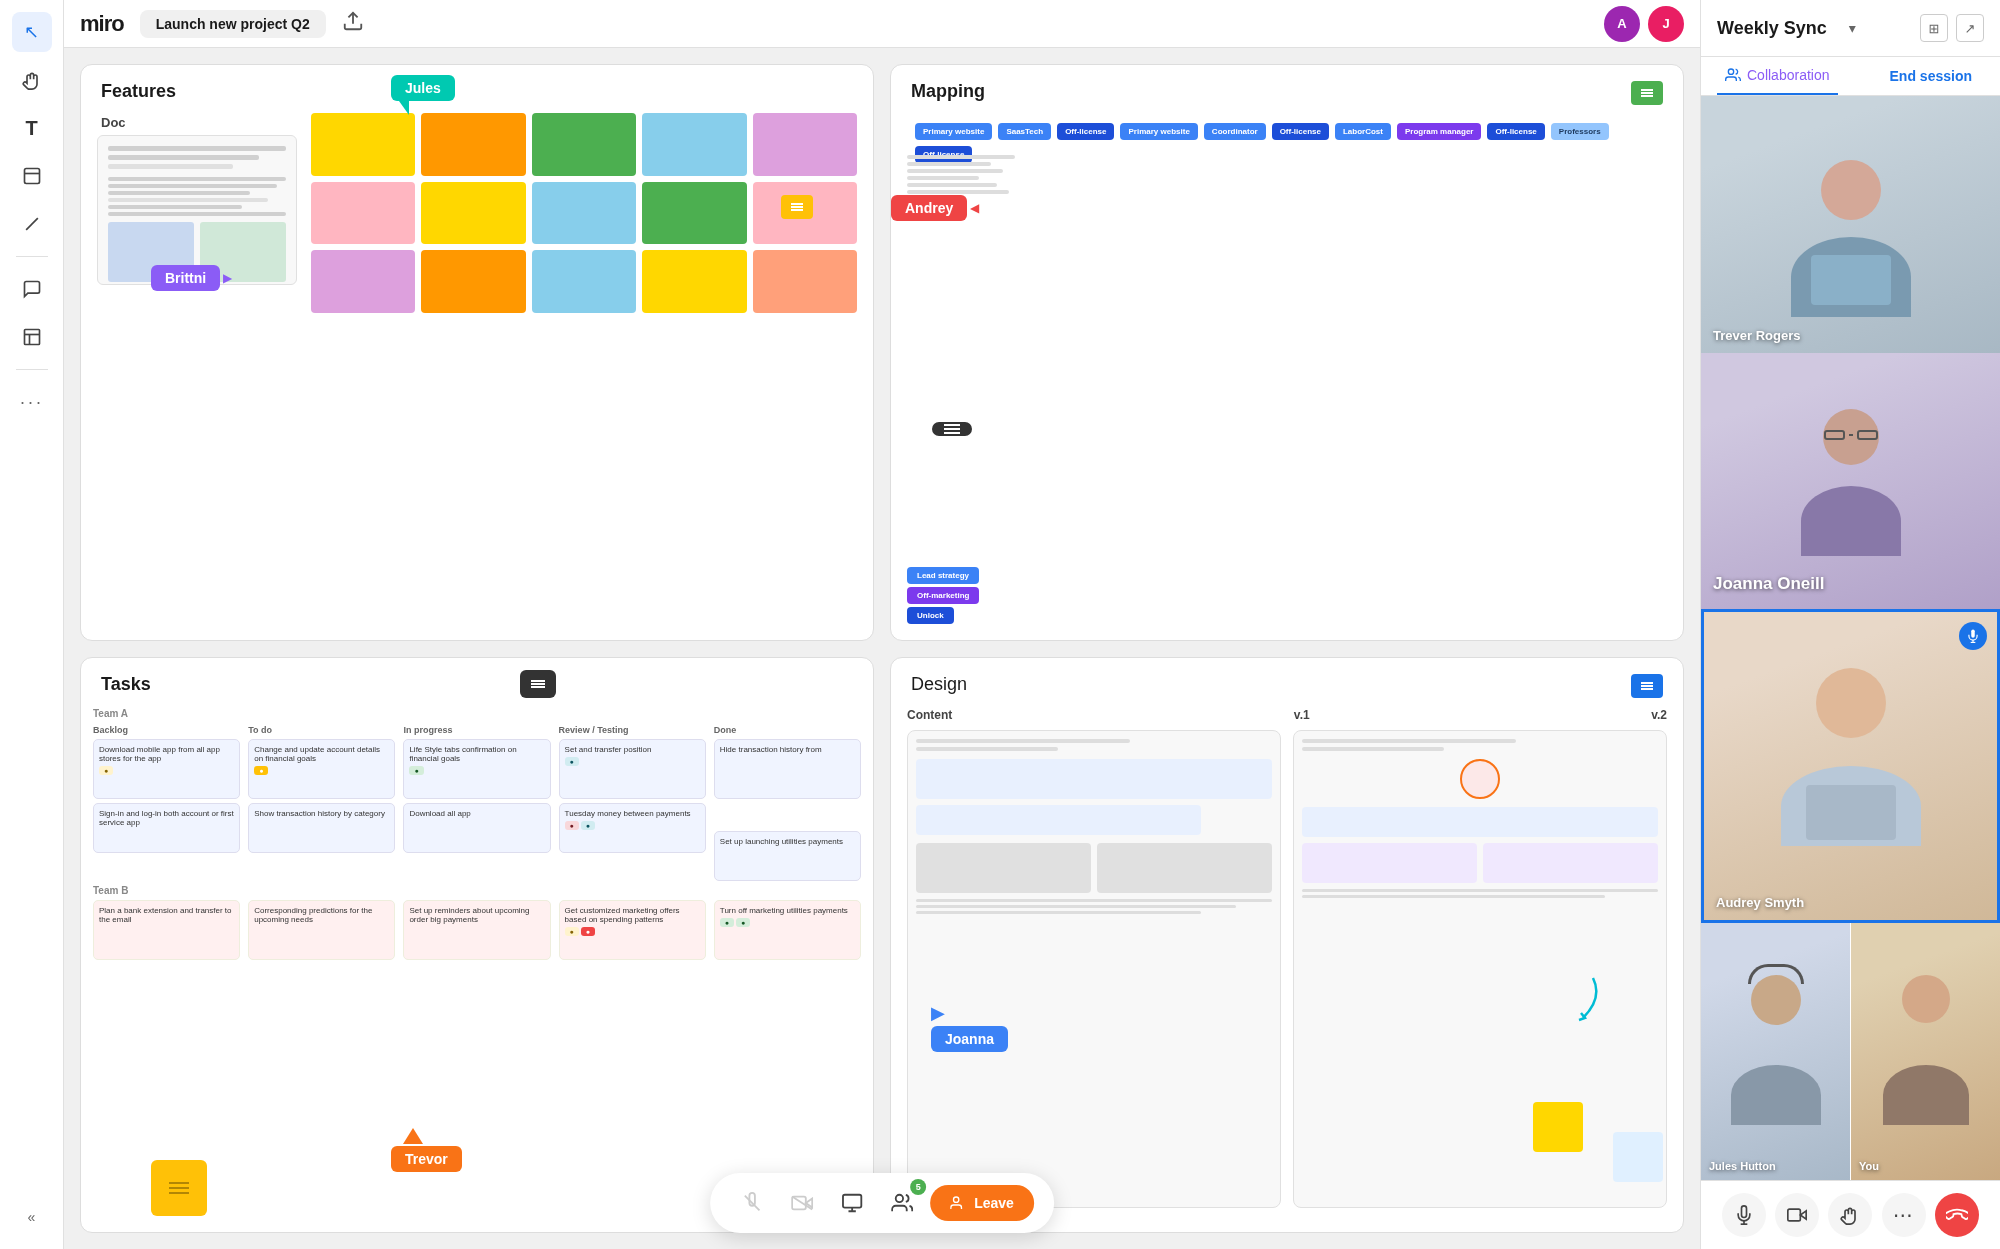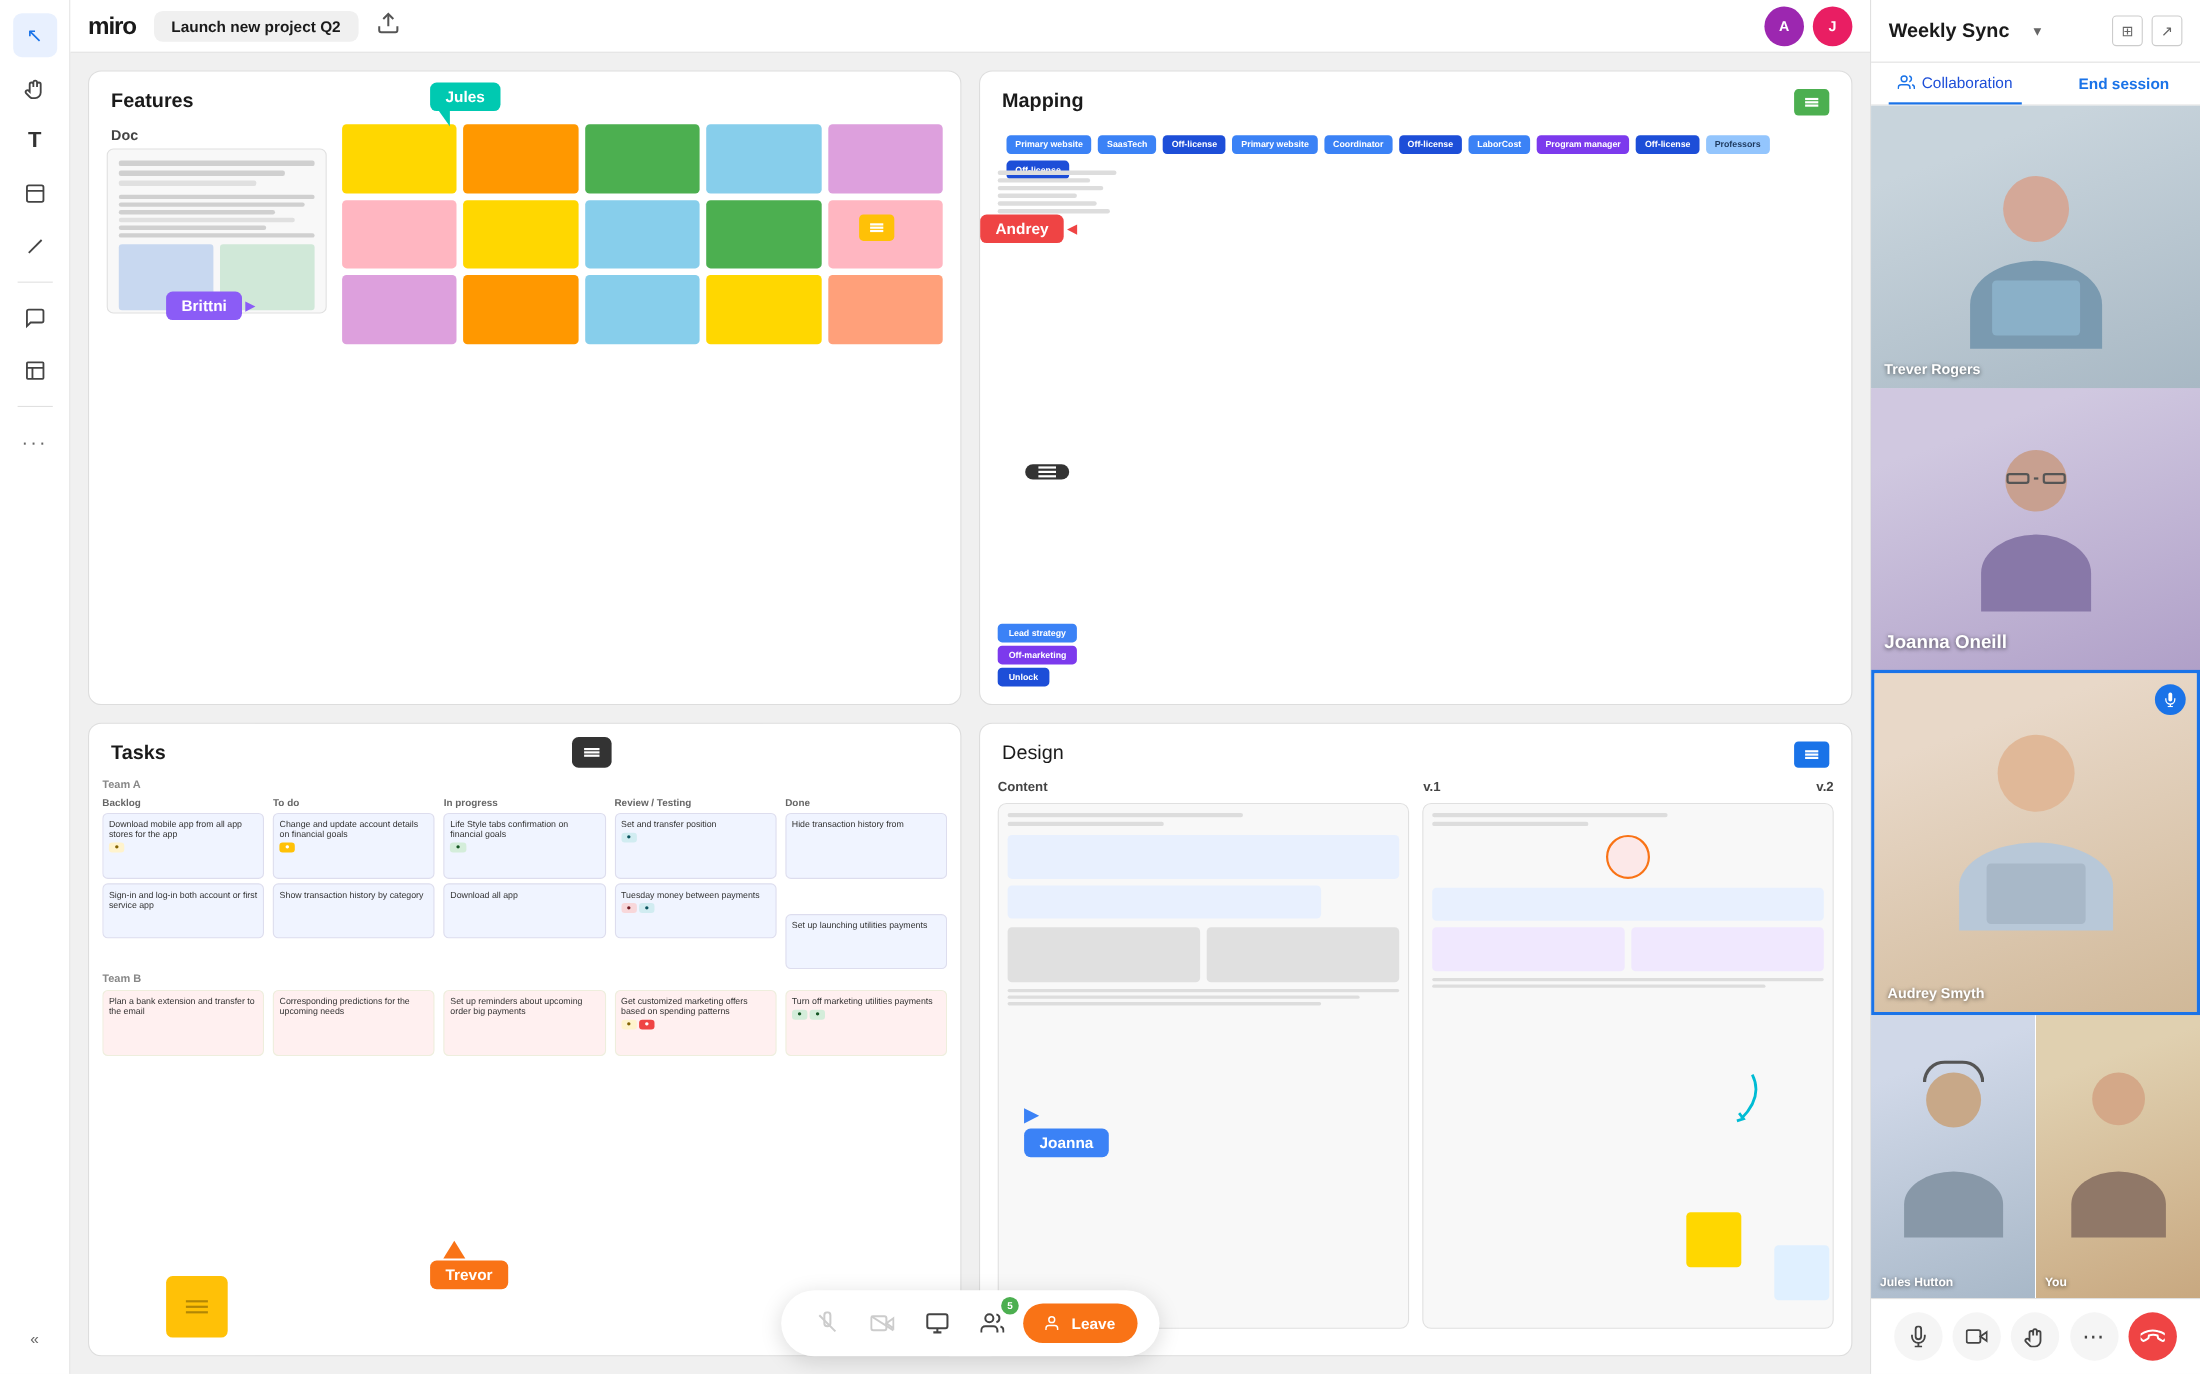--- a/index.html
+++ b/index.html
@@ -390,21 +390,21 @@
         <span style="font-size:18px;font-weight:700;color:#1a1a1a;">Weekly Sync</span>
         <span style="font-size:14px;color:#666;cursor:pointer;">▾</span>
       </div>
       <div style="display:flex;gap:8px;">
         <div style="width:28px;height:28px;border:1.5px solid #ccc;border-radius:4px;display:flex;align-items:center;justify-content:center;cursor:pointer;font-size:13px;color:#666;">⊞</div>
         <div style="width:28px;height:28px;border:1.5px solid #ccc;border-radius:4px;display:flex;align-items:center;justify-content:center;cursor:pointer;font-size:13px;color:#666;">↗</div>
       </div>
     </div>
 
     <div style="display:flex;align-items:center;padding:0 16px;border-bottom:1px solid #e0e0e0;">
-      <div style="display:flex;align-items:center;gap:6px;padding:10px 8px;font-size:14px;font-weight:500;color:#1d4ed8;border-bottom:2px solid #1a73e8;cursor:pointer;">
+      <div style="display:flex;align-items:center;gap:6px;padding:10px 8px;font-size:14px;font-weight:500;color:#8b5cf6;border-bottom:2px solid #1a73e8;cursor:pointer;">
         <svg width="16" height="16" viewBox="0 0 24 24" fill="none" stroke="#1a73e8" stroke-width="2">
             <path d="M17 21v-2a4 4 0 0 0-4-4H5a4 4 0 0 0-4 4v2"></path>
             <circle cx="9" cy="7" r="4"></circle>
             <path d="M23 21v-2a4 4 0 0 0-3-3.87"></path>
             <path d="M16 3.13a4 4 0 0 1 0 7.75"></path>
           </svg>
         <span>Collaboration</span>
       </div>
       <button style="margin-left:auto;padding:8px 12px;font-size:14px;font-weight:600;color:#1a73e8;cursor:pointer;background:transparent;border:none;">End session</button>
     </div>

